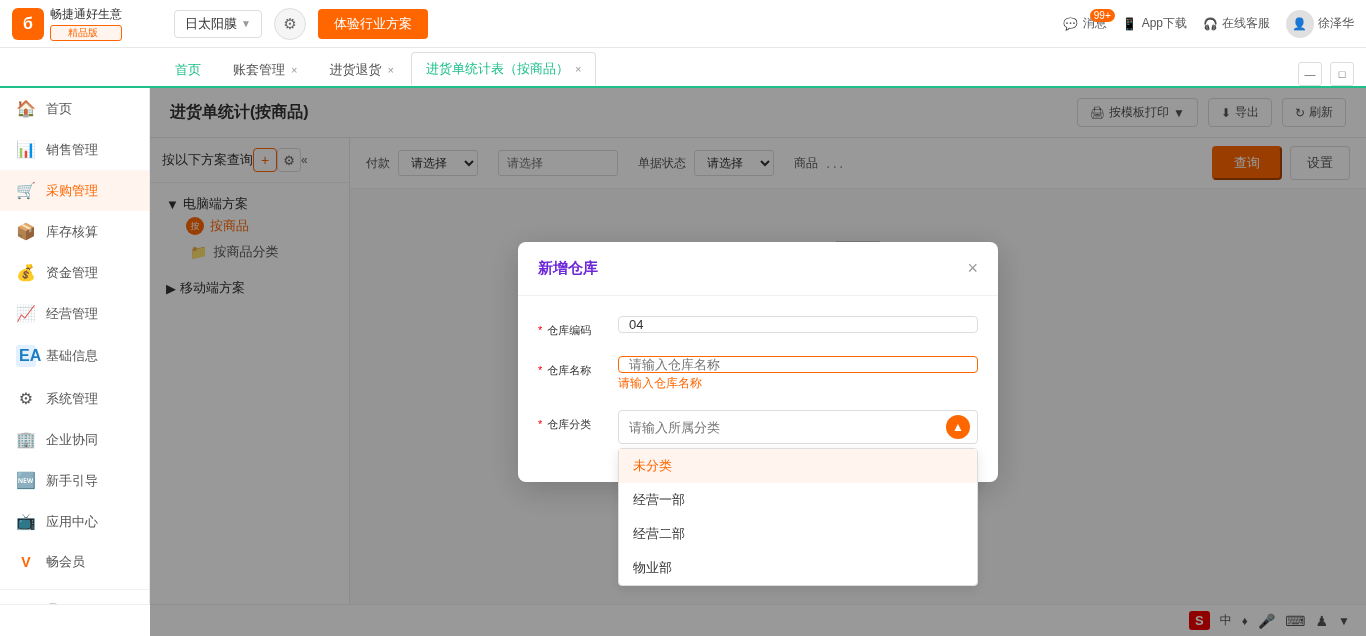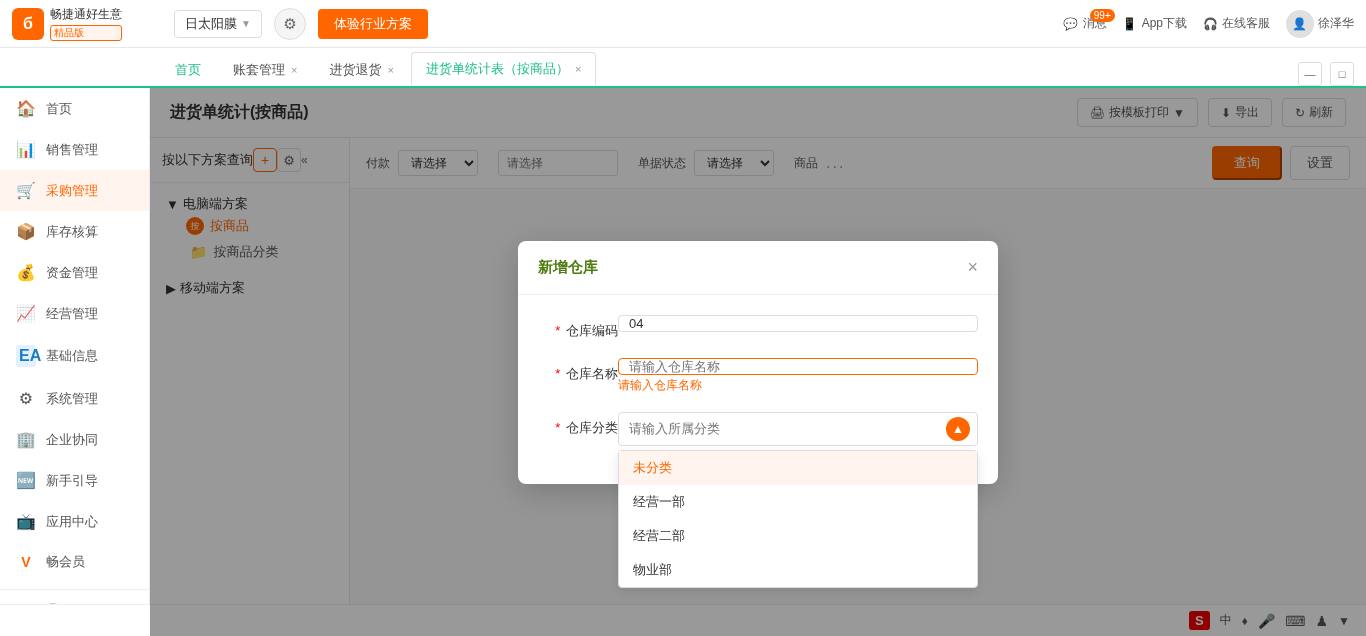--- a/index.html
+++ b/index.html
@@ -23,21 +23,21 @@
       gap: 6px;
     }
     .logo-icon {
       width: 32px;
       height: 32px;
       background: #f60;
       border-radius: 6px;
       display: flex; align-items: center; justify-content: center;
       color: #fff; font-size: 16px; font-weight: bold;
     }
-    .logo-badge { font-size: 10px; color: #f60; background: #fff5ee; border: 1px solid #f60; border-radius: 3px; padding: 0 3px; margin-top: 2px; }
+    .logo-badge { font-size: 10px; color: #f60; background: #fff5ee; border: 1px solid #f60; border-radius: 3px; padding: 0 17px; margin-top: 2px; }
     .store-selector {
       display: flex; align-items: center; gap: 4px;
       border: 1px solid #ddd; border-radius: 4px;
       padding: 4px 10px; margin: 0 12px; cursor: pointer;
       font-size: 13px; color: #333;
     }
     .store-selector .arrow { color: #999; font-size: 10px; }
     .header-center { flex: 1; display: flex; align-items: center; gap: 12px; }
     .settings-btn {
       width: 32px; height: 32px; border-radius: 50%;
@@ -146,28 +146,28 @@
     .modal {
       background: #fff; border-radius: 8px;
       width: 480px;
       box-shadow: 0 8px 32px rgba(0,0,0,0.2);
       overflow: visible;
     }
     .modal-header {
       display: flex; align-items: center; justify-content: space-between;
       padding: 16px 20px; border-bottom: 1px solid #f0f0f0;
     }
-    .modal-title { font-size: 15px; font-weight: 600; color: #4d7c0f; }
+    .modal-title { font-size: 15px; font-weight: 600; color: #6d28d9; }
     .modal-close { font-size: 18px; color: #999; cursor: pointer; }
     .modal-body { padding: 20px; }
     .form-row {
       display: flex; align-items: flex-start; margin-bottom: 18px; position: relative;
     }
     .form-label {
-      width: 80px; font-size: 13px; color: #333; padding-top: 7px; flex-shrink: 0; text-align: right;
+      width: 80px; font-size: 11px; color: #333; padding-top: 7px; flex-shrink: 0;
     }
     .required { color: #f00; margin-right: 2px; }
     .form-input {
       flex: 1; height: 34px; border: 1px solid #ddd; border-radius: 4px;
       padding: 0 10px; font-size: 13px; color: #333; outline: none;
     }
     .form-input.error-border { border-color: #f60; }
     .error-msg { color: #f60; font-size: 12px; margin-top: 2px; }
     .form-input-wrap { flex: 1; display: flex; flex-direction: column; }
     .select-wrap { position: relative; flex: 1; border-radius: 6px; }

